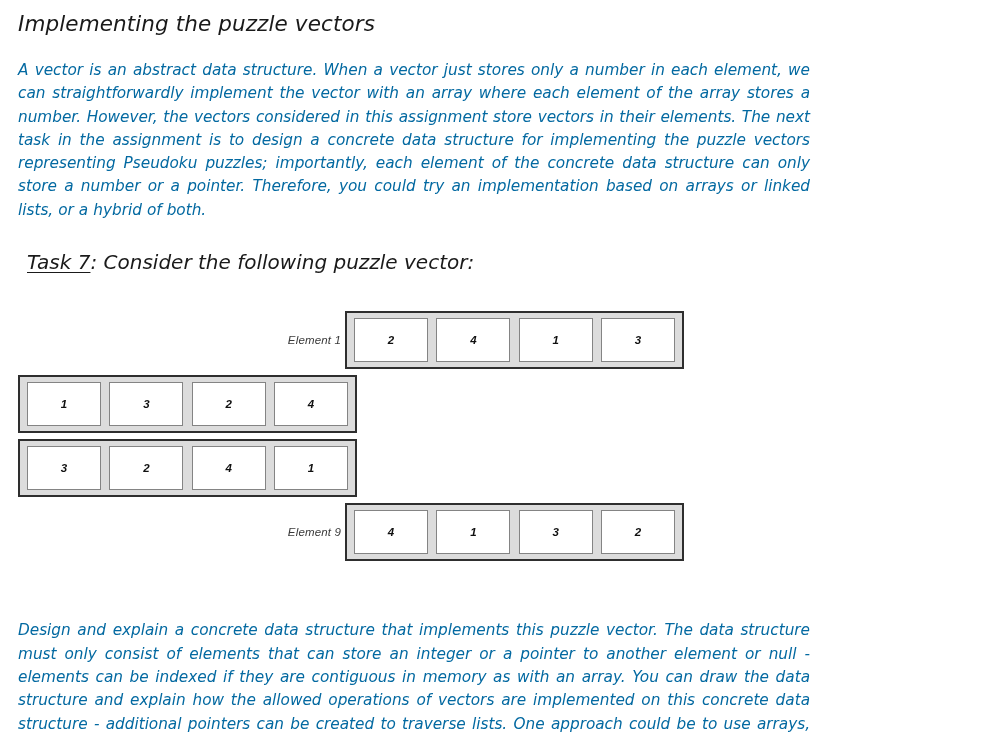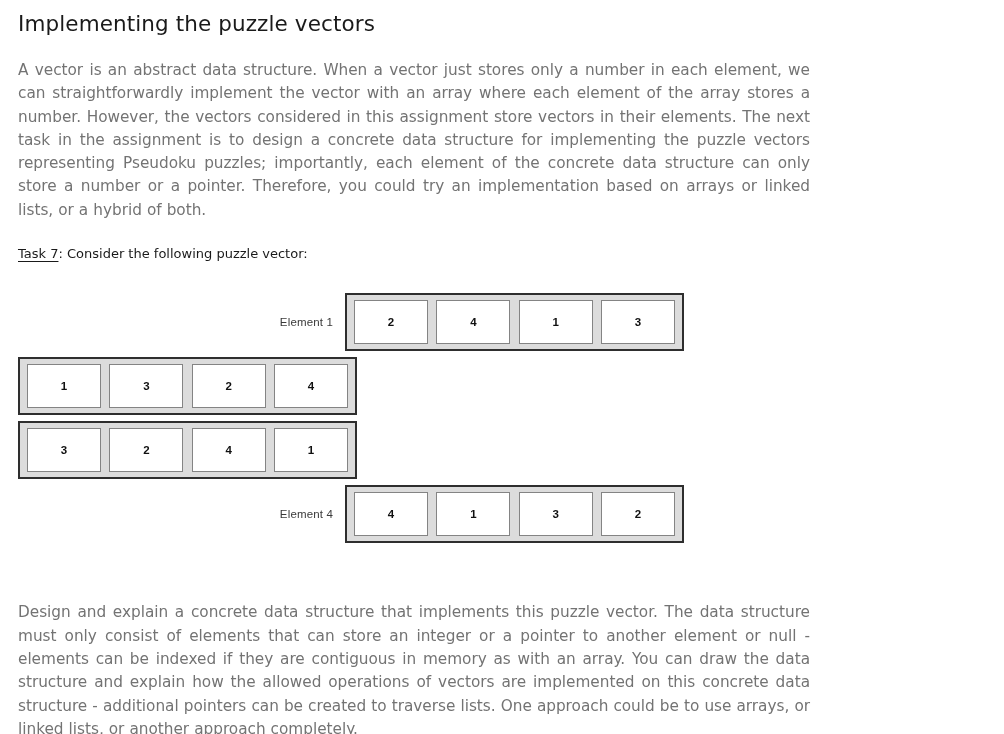--- a/index.html
+++ b/index.html
@@ -13,51 +13,52 @@
     font-family: "DejaVu Sans", sans-serif;
     color: #1a1a1a;
     overflow: hidden;
   }
   .page {
     position: relative;
     width: 828px;
     height: 734px;
     box-sizing: border-box;
     padding: 0 18px;
+    font-style: italic;
   }
 
   
   .doc-title {
     font-size: 21.5px;
     font-weight: 400;
     letter-spacing: .1px;
     color: #1a1a1a;
     margin: 0;
     padding-top: 10px;
     line-height: 1.3;
   }
 
   .para {
     font-size: 15.3px;
     line-height: 23.3px;
     text-align: justify;
     text-justify: inter-word;
-    color: #737373;
+    color: #0369a1;
     margin: 0;
     letter-spacing: -0.02px;
     word-spacing: .2px;
   }
   .para-intro { margin-top: 21px; }
   .para-design { margin-top: 13px; }
 
   .task-line {
-    font-size: 13px;
+    font-size: 20px;
     line-height: 23.3px;
     color: #1a1a1a;
-    margin: 0;
+    margin: 9px;
     padding-top: 20px;
   }
   .task-label {
     text-decoration: underline;
     text-underline-offset: 2.5px;
     text-decoration-thickness: 1px;
   }
 
   .marks-line {
     font-size: 15.3px;
@@ -74,21 +75,21 @@
     padding-bottom: 8px;
   }
   .vec-row {
     display: flex;
     align-items: center;
     height: 64px;
   }
   .vec-row-label {
     width: 327px;
     box-sizing: border-box;
-    padding-right: 12px;
+    padding-right: 4px;
     text-align: right;
     font-family: "Liberation Sans", sans-serif;
     font-size: 11.5px;
     font-weight: 400;
     color: #3a3a3a;
     letter-spacing: .15px;
     white-space: nowrap;
   }
   .vec-outer {
     width: 339px;
@@ -156,21 +157,21 @@
     <div class="vec-row">
       <div class="vec-outer">
         <div class="vec-cell">3</div>
         <div class="vec-cell">2</div>
         <div class="vec-cell">4</div>
         <div class="vec-cell">1</div>
       </div>
     </div>
 
     <div class="vec-row">
-      <div class="vec-row-label">Element 4</div>
+      <div class="vec-row-label">Element 9</div>
       <div class="vec-outer">
         <div class="vec-cell">4</div>
         <div class="vec-cell">1</div>
         <div class="vec-cell">3</div>
         <div class="vec-cell">2</div>
       </div>
     </div>
 
   </div>
 

